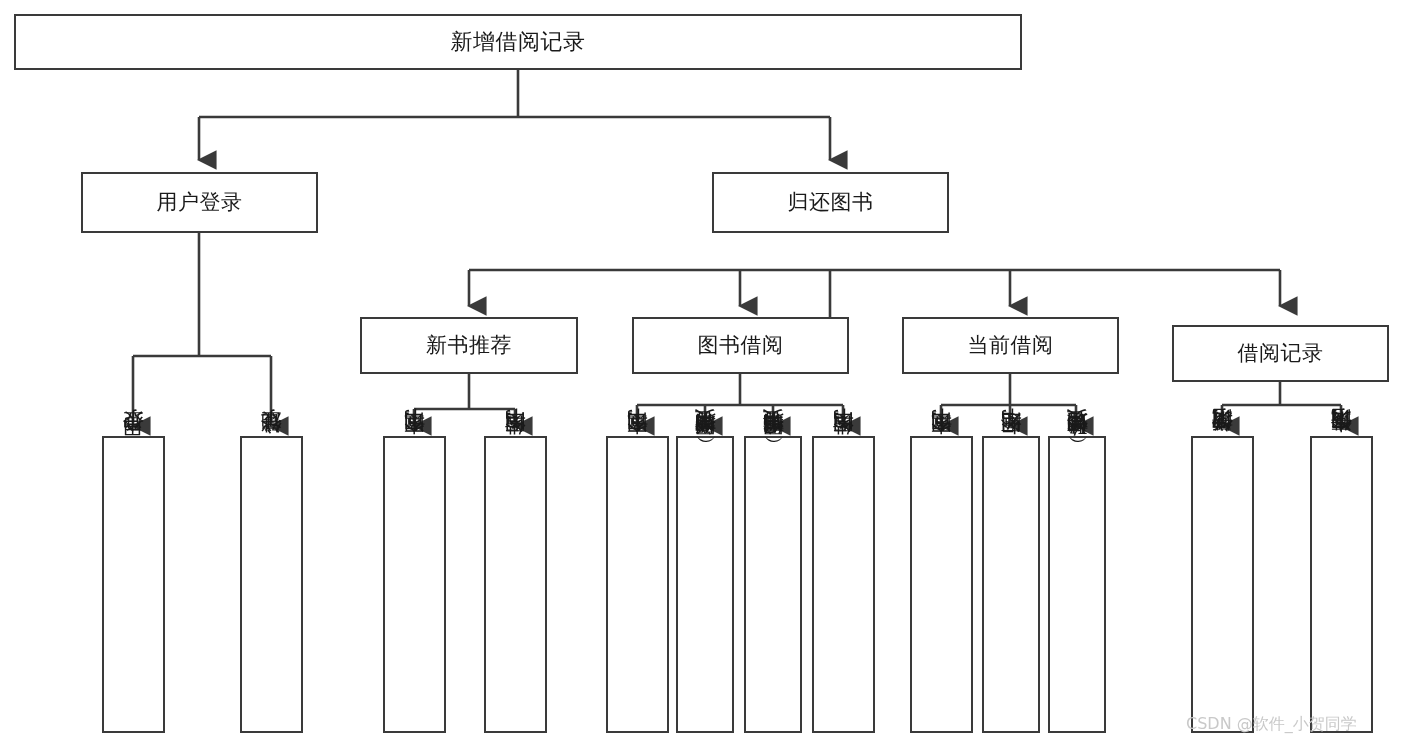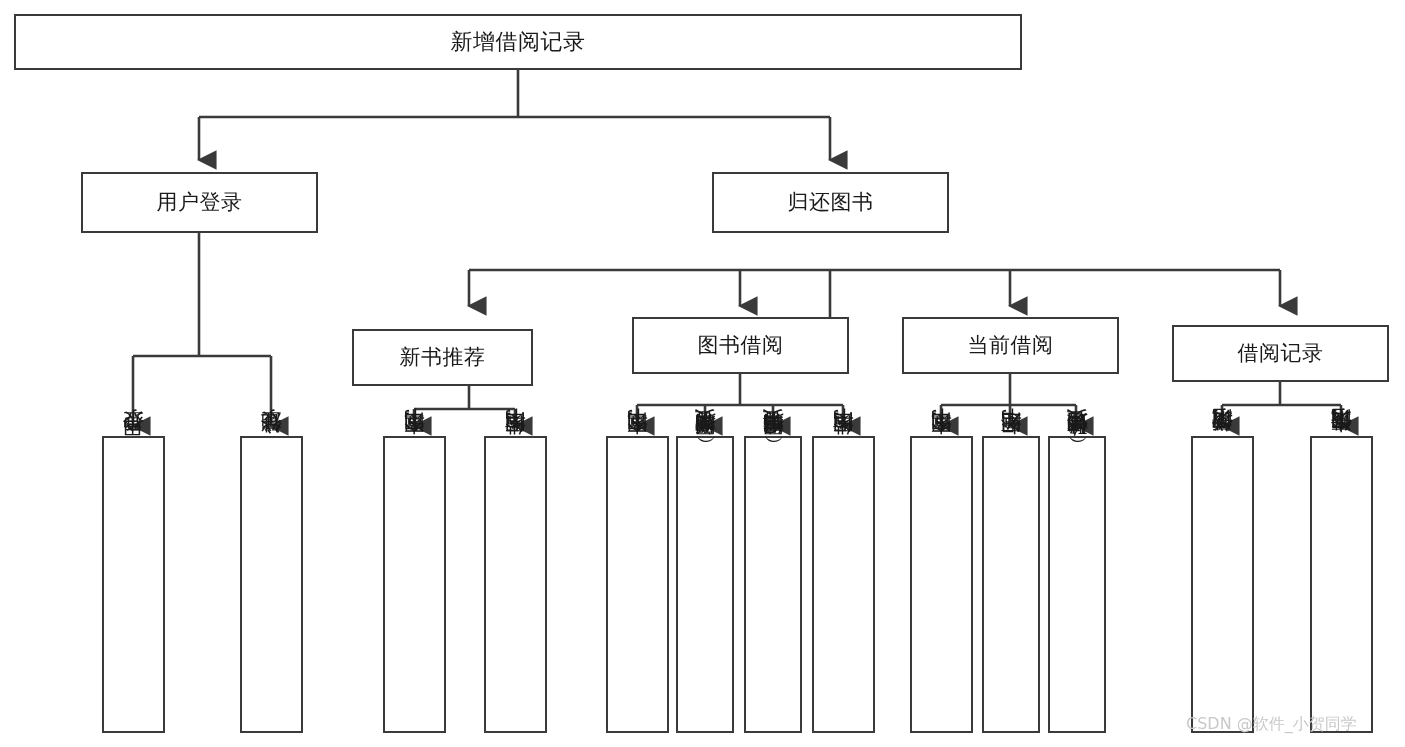--- a/index.html
+++ b/index.html
@@ -140,21 +140,21 @@
   </div>
 
   <div class="node horiz" style="left:81px; top:172px; width:237px; height:61px;">
     <span class="node-label">用户登录</span>
   </div>
 
   <div class="node horiz" style="left:712px; top:172px; width:237px; height:61px;">
     <span class="node-label">归还图书</span>
   </div>
 
-  <div class="node horiz" style="left:352px; top:317px; width:181px; height:57px;margin-top:12px;">
+  <div class="node horiz" style="left:360px; top:317px; width:218px; height:57px;">
     <span class="node-label">新书推荐</span>
   </div>
 
   <div class="node horiz" style="left:902px; top:317px; width:217px; height:57px;">
     <span class="node-label">当前借阅</span>
   </div>
 
   <div class="node horiz" style="left:632px; top:317px; width:217px; height:57px;">
     <span class="node-label">图书借阅</span>
   </div>

